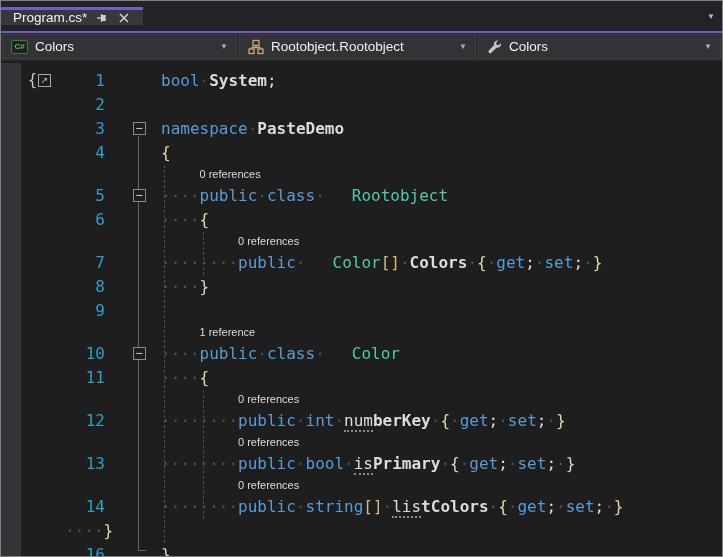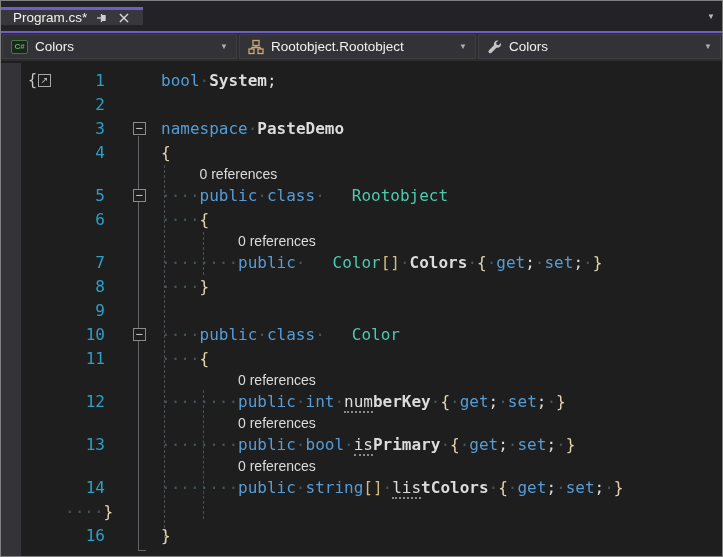--- a/index.html
+++ b/index.html
@@ -59,21 +59,21 @@
   .g-d4a{left:182px; top:169px; height:43px; width:0; border-left:1px dashed var(--guideDash);}
   .g-d4b{left:182px; top:327px; height:129px; width:0; border-left:1px dashed var(--guideDash);}
   
   .rows{position:relative; z-index:1; padding-top:6px;}
   .row{display:flex; height:24px; line-height:24px;
     font-family:"DejaVu Sans Mono",monospace; font-size:16px; white-space:pre;}
   .row .num{width:96px; flex:none; text-align:right; padding-right:12px; color:var(--lineNumber);}
   .row .outline{width:44px; flex:none; display:flex; justify-content:center; position:relative;}
   .row .code{flex:1; color:var(--ident);}
   .row.lens{height:19px; line-height:19px; font-family:"Liberation Sans",sans-serif;
-    font-size:14px; color:var(--codelens);}
+    font-size:11px; color:var(--codelens);}
   .row.lens .lens-text{display:inline-block;}
   .foldbox{width:13px; height:13px; margin-top:5px; border:1px solid #8A8A8A; background:var(--editorBg);
     color:#C8C8C8; font-size:12px; line-height:10px; text-align:center; display:inline-block;}
   .foldbox::after{content:"−";}
   
   .kw{color:var(--keyword);} .ty{color:var(--type);padding-left:27px;} .id{color:var(--ident);font-weight:bold;}
   .pn{color:var(--ident);} .sb{color:var(--bracket);} .cb{color:var(--brace);}
   .ws{color:var(--wsDot);}
   .wn{color:var(--ident); border-bottom:2px dotted #8A8A8A;}
 </style>
@@ -147,20 +147,21 @@
           <div class="row"><div class="num">2</div><div class="outline"></div><div class="code"></div></div>
           <div class="row"><div class="num">3</div><div class="outline"><span class="foldbox"></span></div><div class="code"><span class="kw">namespace</span><span class="ws">·</span><span class="id">PasteDemo</span></div></div>
           <div class="row"><div class="num">4</div><div class="outline"></div><div class="code"><span class="cb">{</span></div></div>
           <div class="row lens"><div class="num"></div><div class="outline"></div><div class="code"><span class="lens-text" style="margin-left: 38.52px;">0 references</span></div></div>
           <div class="row"><div class="num">5</div><div class="outline"><span class="foldbox"></span></div><div class="code"><span class="ws">····</span><span class="kw">public</span><span class="ws">·</span><span class="kw">class</span><span class="ws">·</span><span class="ty">Rootobject</span></div></div>
           <div class="row"><div class="num">6</div><div class="outline"></div><div class="code"><span class="ws">····</span><span class="cb">{</span></div></div>
           <div class="row lens"><div class="num"></div><div class="outline"></div><div class="code"><span class="lens-text" style="margin-left: 77.04px;">0 references</span></div></div>
           <div class="row"><div class="num">7</div><div class="outline"></div><div class="code"><span class="ws">········</span><span class="kw">public</span><span class="ws">·</span><span class="ty">Color</span><span class="sb">[]</span><span class="ws">·</span><span class="id">Colors</span><span class="ws">·</span><span class="cb">{</span><span class="ws">·</span><span class="kw">get</span><span class="pn">;</span><span class="ws">·</span><span class="kw">set</span><span class="pn">;</span><span class="ws">·</span><span class="cb">}</span></div></div>
           <div class="row"><div class="num">8</div><div class="outline"></div><div class="code"><span class="ws">····</span><span class="cb">}</span></div></div>
           <div class="row"><div class="num">9</div><div class="outline"></div><div class="code"></div></div>
+          <div class="row lens"><div class="num"></div><div class="outline"></div><div class="code"><span class="lens-text" style="margin-left: 38.52px;">1 reference</span></div></div>
           <div class="row"><div class="num">10</div><div class="outline"><span class="foldbox"></span></div><div class="code"><span class="ws">····</span><span class="kw">public</span><span class="ws">·</span><span class="kw">class</span><span class="ws">·</span><span class="ty">Color</span></div></div>
           <div class="row"><div class="num">11</div><div class="outline"></div><div class="code"><span class="ws">····</span><span class="cb">{</span></div></div>
           <div class="row lens"><div class="num"></div><div class="outline"></div><div class="code"><span class="lens-text" style="margin-left: 77.04px;">0 references</span></div></div>
           <div class="row"><div class="num">12</div><div class="outline"></div><div class="code"><span class="ws">········</span><span class="kw">public</span><span class="ws">·</span><span class="kw">int</span><span class="ws">·</span><span class="wn">num</span><span class="id">berKey</span><span class="ws">·</span><span class="cb">{</span><span class="ws">·</span><span class="kw">get</span><span class="pn">;</span><span class="ws">·</span><span class="kw">set</span><span class="pn">;</span><span class="ws">·</span><span class="cb">}</span></div></div>
           <div class="row lens"><div class="num"></div><div class="outline"></div><div class="code"><span class="lens-text" style="margin-left: 77.04px;">0 references</span></div></div>
           <div class="row"><div class="num">13</div><div class="outline"></div><div class="code"><span class="ws">········</span><span class="kw">public</span><span class="ws">·</span><span class="kw">bool</span><span class="ws">·</span><span class="wn">is</span><span class="id">Primary</span><span class="ws">·</span><span class="cb">{</span><span class="ws">·</span><span class="kw">get</span><span class="pn">;</span><span class="ws">·</span><span class="kw">set</span><span class="pn">;</span><span class="ws">·</span><span class="cb">}</span></div></div>
           <div class="row lens"><div class="num"></div><div class="outline"></div><div class="code"><span class="lens-text" style="margin-left: 77.04px;">0 references</span></div></div>
           <div class="row"><div class="num">14</div><div class="outline"></div><div class="code"><span class="ws">········</span><span class="kw">public</span><span class="ws">·</span><span class="kw">string</span><span class="sb">[]</span><span class="ws">·</span><span class="wn">lis</span><span class="id">tColors</span><span class="ws">·</span><span class="cb">{</span><span class="ws">·</span><span class="kw">get</span><span class="pn">;</span><span class="ws">·</span><span class="kw">set</span><span class="pn">;</span><span class="ws">·</span><span class="cb">}</span></div></div>
           <div class="row"><div class="outline"></div><div class="code"><span class="ws">····</span><span class="cb">}</span></div></div>
           <div class="row"><div class="num">16</div><div class="outline"></div><div class="code"><span class="cb">}</span></div></div>

